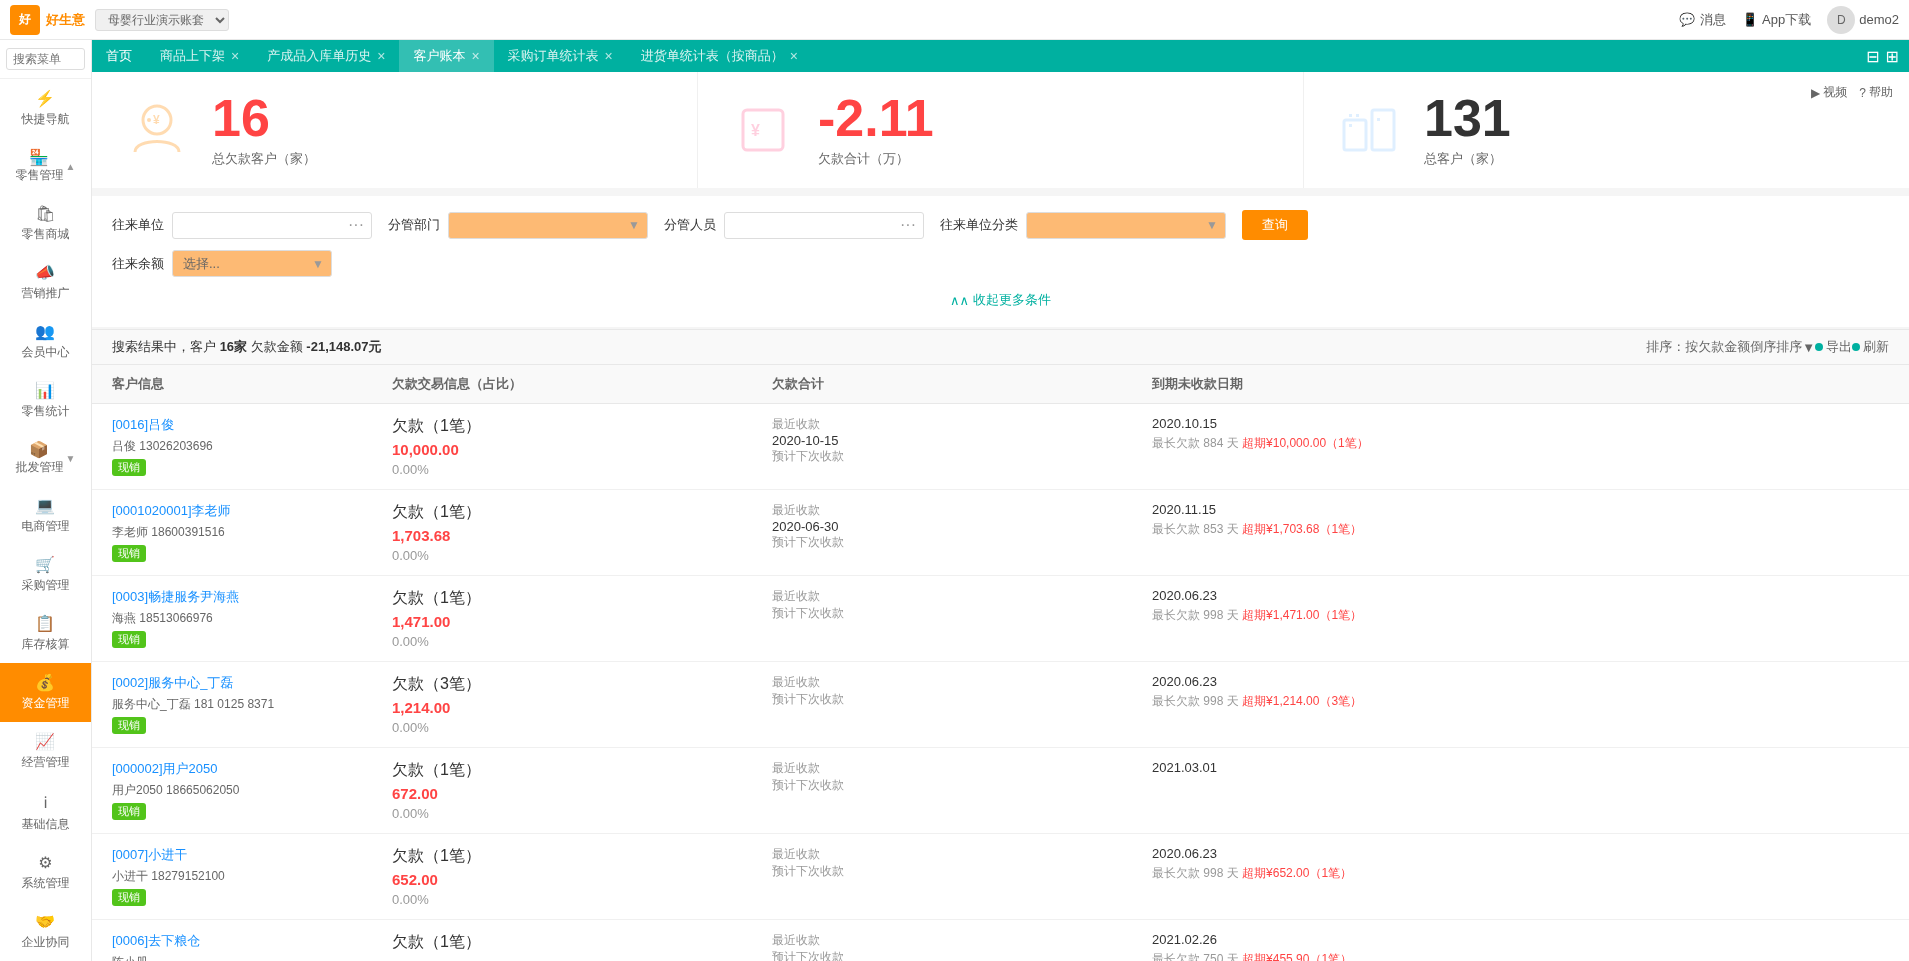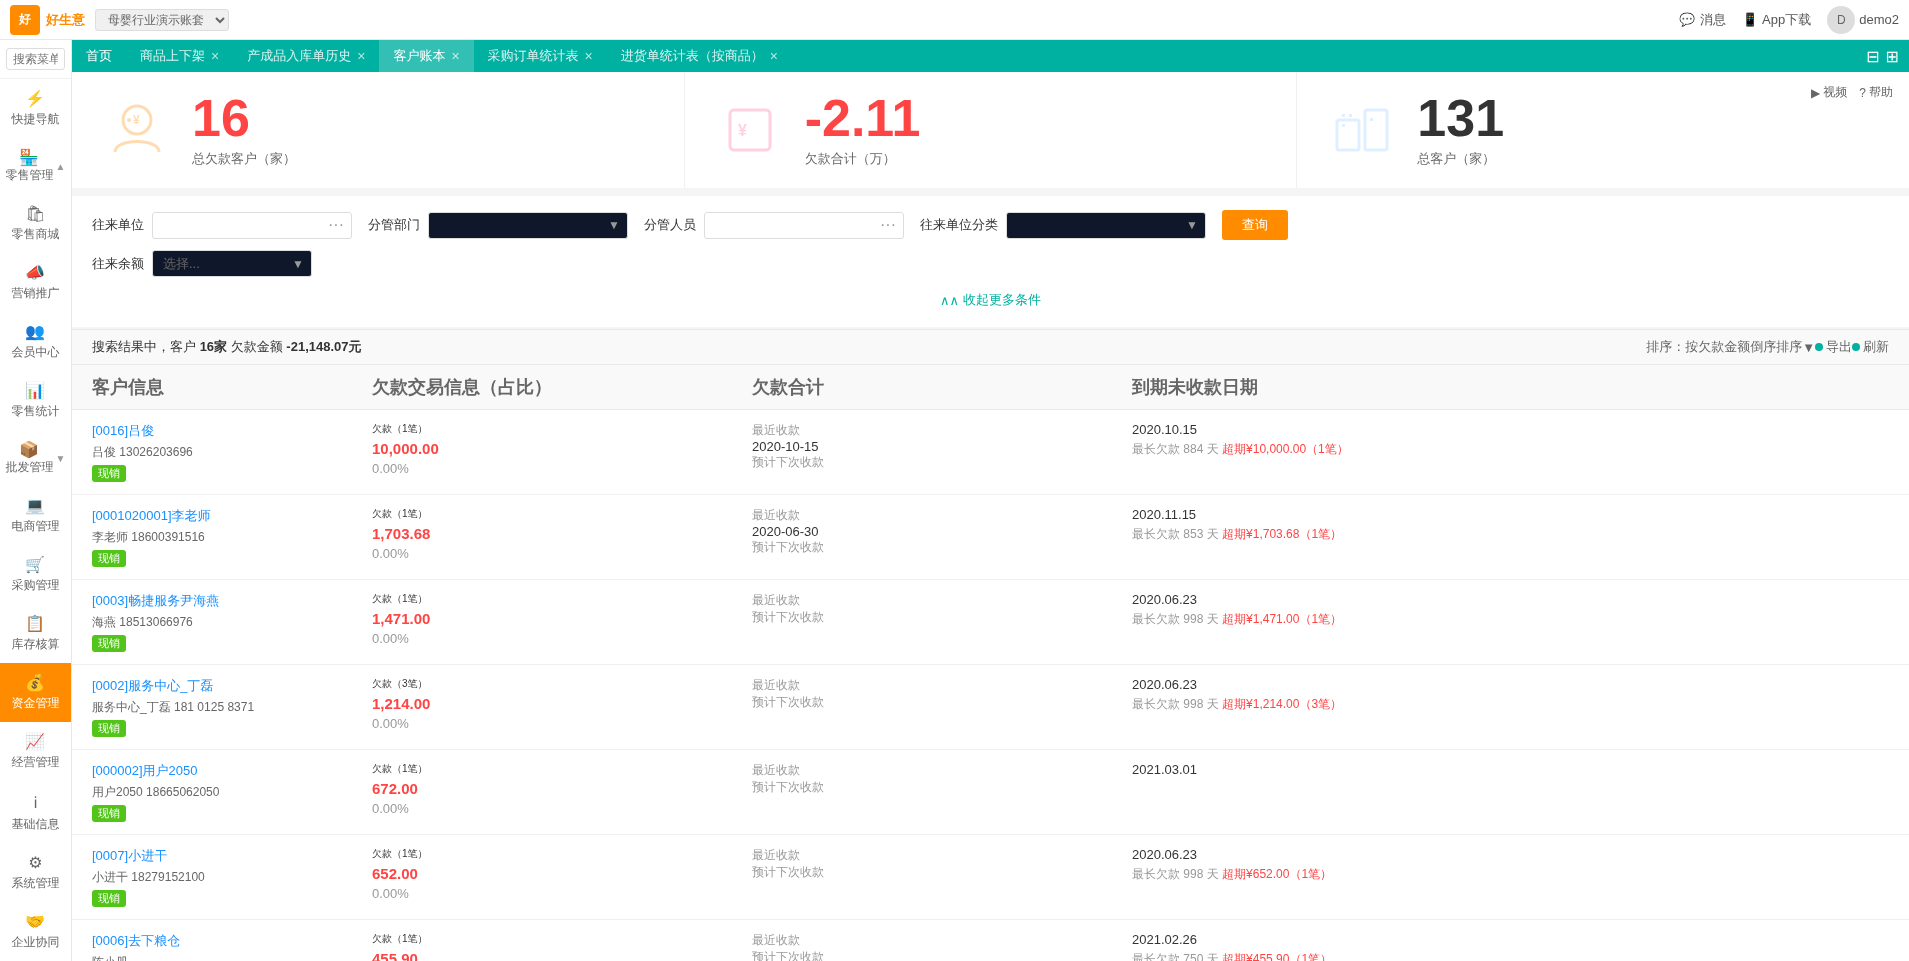--- a/index.html
+++ b/index.html
@@ -2,21 +2,21 @@
 <html><head>
   <meta charset="utf-8">
   <style>
     * { box-sizing: border-box; margin: 0; padding: 0; }
     body { font-family: 'Microsoft YaHei', Arial, sans-serif; font-size: 13px; background: #f5f5f5; color: #333; overflow: hidden; }
 
     
     .app-container { display: flex; flex-direction: column; height: 961px; width: 1909px; }
     .top-bar { display: flex; align-items: center; background: #fff; height: 40px; padding: 0 10px; border-bottom: 1px solid #e8e8e8; flex-shrink: 0; }
     .main-layout { display: flex; flex: 1; overflow: hidden; }
-    .sidebar { width: 72px; background: #fff; border-right: 1px solid #e8e8e8; flex-shrink: 0; display: flex; flex-direction: column; }
+    .sidebar { width: 92px; background: #fff; border-right: 1px solid #e8e8e8; flex-shrink: 0; display: flex; flex-direction: column; }
     .content-area { flex: 1; display: flex; flex-direction: column; overflow: hidden; }
     .tab-bar { background: #00b0a0; display: flex; align-items: center; height: 32px; flex-shrink: 0; }
     .main-content { flex: 1; overflow-y: auto; background: #f5f5f5; padding: 0; }
 
     
     .logo-area { display: flex; align-items: center; gap: 6px; }
     .logo-icon { width: 30px; height: 30px; background: #ff8c00; border-radius: 4px; display: flex; align-items: center; justify-content: center; color: white; font-size: 12px; font-weight: bold; }
     .logo-text { color: #ff8c00; font-size: 13px; font-weight: bold; }
     .company-selector { margin-left: 10px; background: #f0f0f0; border: 1px solid #ddd; border-radius: 3px; padding: 2px 8px; font-size: 12px; color: #666; cursor: pointer; }
     .top-right { margin-left: auto; display: flex; align-items: center; gap: 16px; }
@@ -53,47 +53,47 @@
     .card-action { display: flex; align-items: center; gap: 3px; cursor: pointer; }
 
     
     .filter-area { background: white; padding: 14px 20px; margin-bottom: 2px; }
     .filter-row { display: flex; align-items: center; gap: 16px; margin-bottom: 10px; flex-wrap: wrap; }
     .filter-field { display: flex; align-items: center; gap: 8px; }
     .filter-label { font-size: 13px; color: #333; white-space: nowrap; }
     .filter-input { border: 1px solid #ddd; border-radius: 3px; padding: 5px 10px; font-size: 13px; min-width: 180px; color: #333; background: white; }
     .filter-input-with-dots { position: relative; }
     .filter-input-dots { position: absolute; right: 8px; top: 50%; transform: translateY(-50%); color: #999; font-size: 16px; pointer-events: none; }
-    .filter-select { border: 1px solid #ddd; border-radius: 3px; padding: 5px 30px 5px 10px; font-size: 13px; min-width: 180px; color: #666; background: #0f172a; appearance: none; cursor: pointer; }
+    .filter-select { border: 1px solid #ddd; border-radius: 3px; padding: 5px 30px 5px 10px; font-size: 13px; min-width: 180px; color: #666; background: #fdba74; appearance: none; cursor: pointer; }
     .select-wrapper { position: relative; display: inline-block; }
     .select-arrow { position: absolute; right: 8px; top: 50%; transform: translateY(-50%); color: #999; pointer-events: none; font-size: 12px; }
     .search-btn { background: #ff8c00; color: white; border: none; border-radius: 3px; padding: 6px 20px; font-size: 13px; cursor: pointer; }
     .collapse-btn { display: flex; align-items: center; justify-content: center; gap: 4px; color: #00b0a0; font-size: 13px; cursor: pointer; padding: 4px 0; }
 
     
     .results-bar { background: #f9f9f9; padding: 8px 20px; display: flex; align-items: center; justify-content: space-between; border-bottom: 1px solid #e8e8e8; border-top: 1px solid #e8e8e8; }
     .results-info { font-size: 13px; color: #333; }
     .results-info span { color: #333; }
     .results-actions { display: flex; align-items: center; gap: 0; font-size: 13px; color: #666; }
     .action-link { display: flex; align-items: center; gap: 3px; color: #666; cursor: pointer; }
     .action-link .dot { width: 8px; height: 8px; border-radius: 50%; background: #00b0a0; }
 
     
     .data-table { background: white; }
-    .table-header { display: flex; padding: 10px 20px; background: #f9f9f9; border-bottom: 1px solid #e8e8e8; font-size: 18px; font-weight: bold; color: #666; }
+    .table-header { display: flex; padding: 10px 20px; background: #f9f9f9; border-bottom: 1px solid #e8e8e8; font-size: 13px; font-weight: bold; color: #666; }
     .col-customer { flex: 0 0 280px; }
     .col-debt { flex: 0 0 380px; }
     .col-recovery { flex: 0 0 380px; }
     .col-overdue { flex: 1; }
     .table-row { display: flex; padding: 12px 20px; border-bottom: 1px solid #f0f0f0; align-items: flex-start; }
     .customer-name { color: #1890ff; font-size: 13px; cursor: pointer; margin-bottom: 4px; }
     .customer-info { font-size: 12px; color: #666; margin-bottom: 4px; }
     .tag { display: inline-block; padding: 1px 6px; border-radius: 3px; font-size: 11px; color: white; }
     .tag-green { background: #52c41a; }
-    .debt-count { font-size: 10px; color: #333; margin-bottom: 4px; }
+    .debt-count { font-size: 16px; color: #333; margin-bottom: 4px; }
     .debt-amount { font-size: 15px; color: #ff4444; font-weight: bold; margin-bottom: 4px; }
     .debt-percent { font-size: 13px; color: #999; }
     .recovery-date { font-size: 13px; color: #333; }
     .recovery-label { font-size: 12px; color: #999; }
     .overdue-date { font-size: 13px; color: #333; margin-bottom: 4px; }
     .overdue-days { font-size: 12px; color: #999; }
     .overdue-amount { color: #ff4444; font-size: 12px; cursor: pointer; }
 
     .content-wrapper { background: white; }
   </style>

